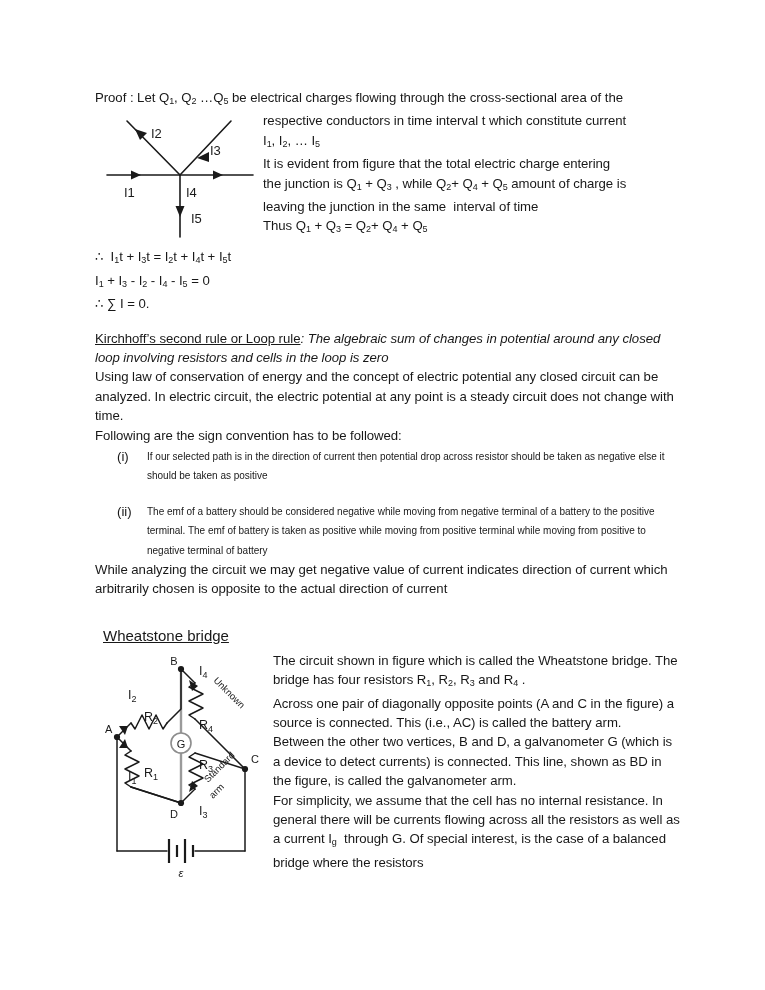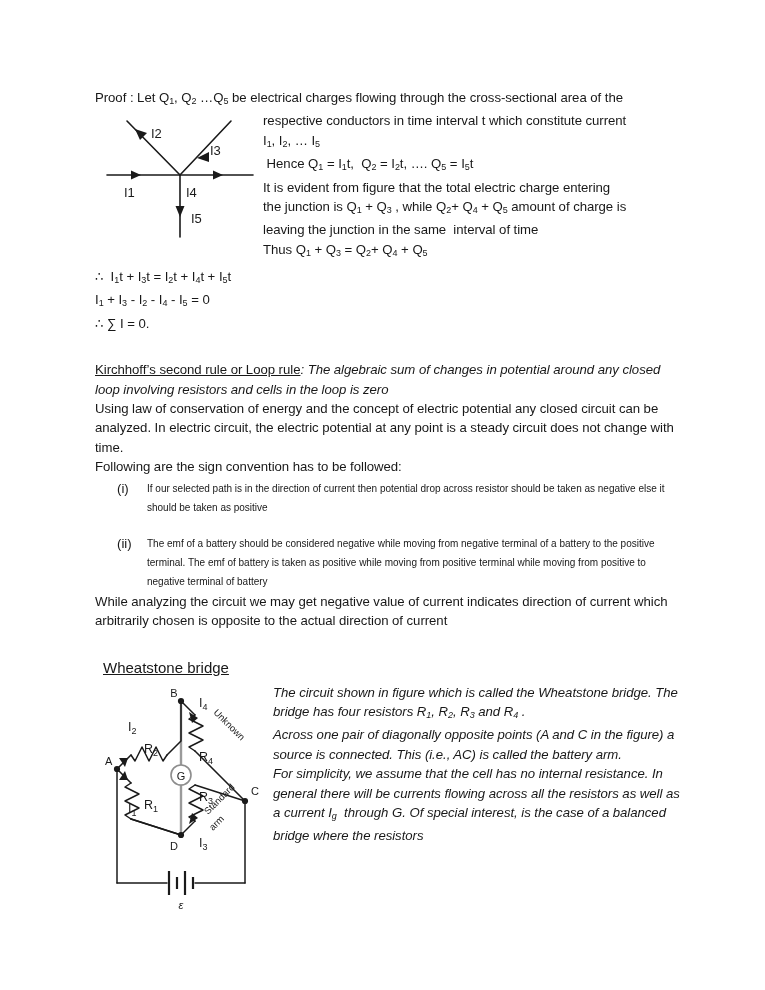--- a/index.html
+++ b/index.html
@@ -47,21 +47,21 @@
     position: relative;
     margin: 2px 8px 0 10px;
   }
   .jtext { font-size: 13.2px; line-height: 19.4px; }
 
   .eqs { margin-top: 4px; }
   .eqs .line { white-space: nowrap; }
 
   .sec-gap { height: 11px; }
 
-  .rule-head { margin-top: 16px; }
+  .rule-head { margin-top: 4px; }
 
   .list-item {
     display: flex;
     margin-top: 2px;
   }
   .list-marker {
     width: 52px;
     flex: 0 0 52px;
     text-align: left;
     padding-left: 22px;
@@ -91,21 +91,20 @@
     float: left;
     width: 172px;
     height: 235px;
     position: relative;
     margin: 0 6px 0 0;
   }
   .wh-text {
     font-size: 13.2px;
     line-height: 19.4px;
     margin-left: 112px;
-    font-style: italic;
   }
   .clear { clear: both; }
   svg { display: block; }
   .rot-unknown, .rot-standard, .rot-arm {
     font-size: 9.5px;
     font-family: "Liberation Sans", sans-serif;
   }
 </style>
 </head>
 <body>
@@ -147,21 +146,20 @@
             <text x="19" y="84">I1</text>
             <text x="81" y="84">I4</text>
             <text x="86" y="110">I5</text>
           </g>
         </svg>
       </div>
 
       <div class="jtext">
         <div class="line">respective conductors in time interval t which constitute current</div>
         <div class="line">I<sub>1</sub>, I<sub>2</sub>, … I<sub>5</sub></div>
-        <div class="line">&nbsp;Hence Q<sub>1</sub> = I<sub>1</sub>t,&nbsp; Q<sub>2</sub> = I<sub>2</sub>t, …. Q<sub>5</sub> = I<sub>5</sub>t</div>
         <div class="line">It is evident from figure that the total electric charge entering</div>
         <div class="line">the junction is Q<sub>1</sub> + Q<sub>3</sub> , while Q<sub>2</sub>+ Q<sub>4</sub> + Q<sub>5</sub> amount of charge is</div>
         <div class="line">leaving the junction in the same&nbsp; interval of time</div>
         <div class="line">Thus Q<sub>1</sub> + Q<sub>3</sub> = Q<sub>2</sub>+ Q<sub>4</sub> + Q<sub>5</sub></div>
       </div>
       <div class="clear"></div>
     </div>
 
     <div class="eqs">
       <div class="line">∴&nbsp; I<sub>1</sub>t + I<sub>3</sub>t = I<sub>2</sub>t + I<sub>4</sub>t + I<sub>5</sub>t</div>
@@ -274,19 +272,20 @@
 
           <text class="rot-unknown" x="0" y="0" transform="translate(118,30) rotate(45)" fill="#1a1a1a">Unknown</text>
           <text class="rot-standard" x="0" y="0" transform="translate(113,132) rotate(-45)" fill="#1a1a1a">Standard</text>
           <text class="rot-arm" x="0" y="0" transform="translate(118,148) rotate(-45)" fill="#1a1a1a">arm</text>
         </svg>
       </div>
 
       <div class="wh-text">
         <p class="line">The circuit shown in figure which is called the Wheatstone bridge. The bridge has four resistors R<sub>1</sub>, R<sub>2</sub>, R<sub>3</sub> and R<sub>4</sub> .</p>
         <p class="line">Across one pair of diagonally opposite points (A and C in the figure) a source is connected. This (i.e., AC) is called the battery arm.</p>
+        <p class="line">Between the other two vertices, B and D, a galvanometer G (which is a device to detect currents) is connected. This line, shown as BD in the figure, is called the galvanometer arm.</p>
         <p class="line">For simplicity, we assume that the cell has no internal resistance. In general there will be currents flowing across all the resistors as well as a current I<sub>g</sub>&nbsp; through G. Of special interest, is the case of a balanced bridge where the resistors</p>
       </div>
       <div class="clear"></div>
     </div>
 
   </div>
 </div>
 
 </body></html>

